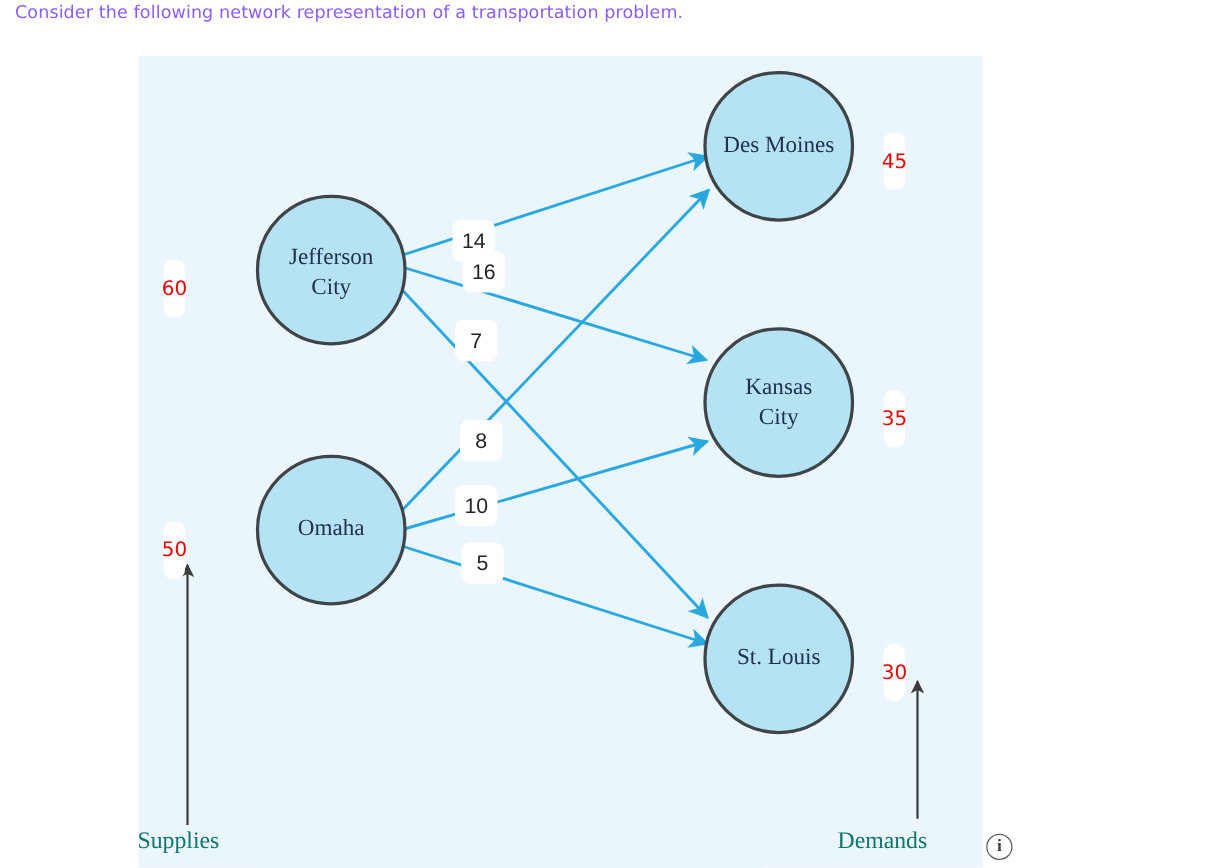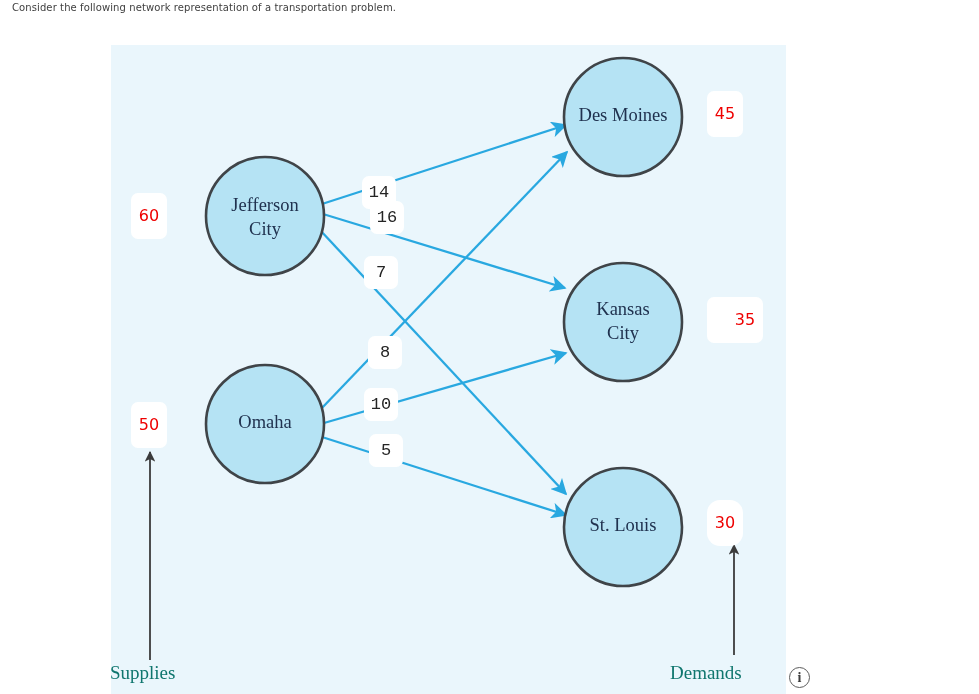--- a/index.html
+++ b/index.html
@@ -15,22 +15,22 @@
     overflow: hidden;
     font-family: "Liberation Sans", sans-serif;
   }
 
   
   #prompt-text {
     position: absolute;
     left: 12px;
     top: 2px;
     font-family: "DejaVu Sans", sans-serif;
-    font-size: 10px;
-    color: #404040;
+    font-size: 14px;
+    color: #8b5cf6;
     white-space: nowrap;
     letter-spacing: 0.1px;
   }
 
   
   #figure-panel {
     position: absolute;
     left: 111px;
     top: 45px;
     width: 675px;
@@ -77,36 +77,37 @@
   }
 
   
   .chip {
     position: absolute;
     background: #ffffff;
     border-radius: 7px;
     display: flex;
     align-items: center;
     justify-content: center;
-    font-family: Liberation Mono, monospace;
+    font-family: Liberation Sans, sans-serif;
     line-height: 1;
   }
   .chip-cost {
     font-size: 17px;
     color: #242424;
     min-width: 24px;
     height: 33px;
     padding: 0 5px;
   }
   .chip-amount {
     font-size: 16px;
     color: #ee0000;
     font-family: "DejaVu Sans", sans-serif;
-    width: 36px;
+    width: 17px;
     height: 46px;
+    margin-top: 15px;
   }
 
   
   .axis-caption {
     position: absolute;
     font-family: "Liberation Serif", "DejaVu Serif", serif;
     font-size: 19px;
     color: #0f766e;
     white-space: nowrap;
   }
@@ -183,19 +184,19 @@
 <div class="chip chip-cost" style="left:364px; top:256px;">7</div>
 
 <div class="chip chip-cost" style="left:368px; top:336px;">8</div>
 <div class="chip chip-cost" style="left:364px; top:388px;">10</div>
 <div class="chip chip-cost" style="left:369px; top:434px;">5</div>
 
 <div class="chip chip-amount" style="left:131px; top:193px;">60</div>
 <div class="chip chip-amount" style="left:131px; top:402px;">50</div>
 
 <div class="chip chip-amount" style="left:707px; top:91px;">45</div>
-<div class="chip chip-amount" style="left:707px; top:297px;padding-left:20px;">35</div>
+<div class="chip chip-amount" style="left:707px; top:297px;">35</div>
 <div class="chip chip-amount" style="left:707px; top:500px;border-radius:13px;">30</div>
 
 <div class="axis-caption" style="left:110px; top:662px;">Supplies</div>
 <div class="axis-caption" style="left:670px; top:662px;">Demands</div>
 
 <div id="info-icon">i</div>
 
 </body></html>

